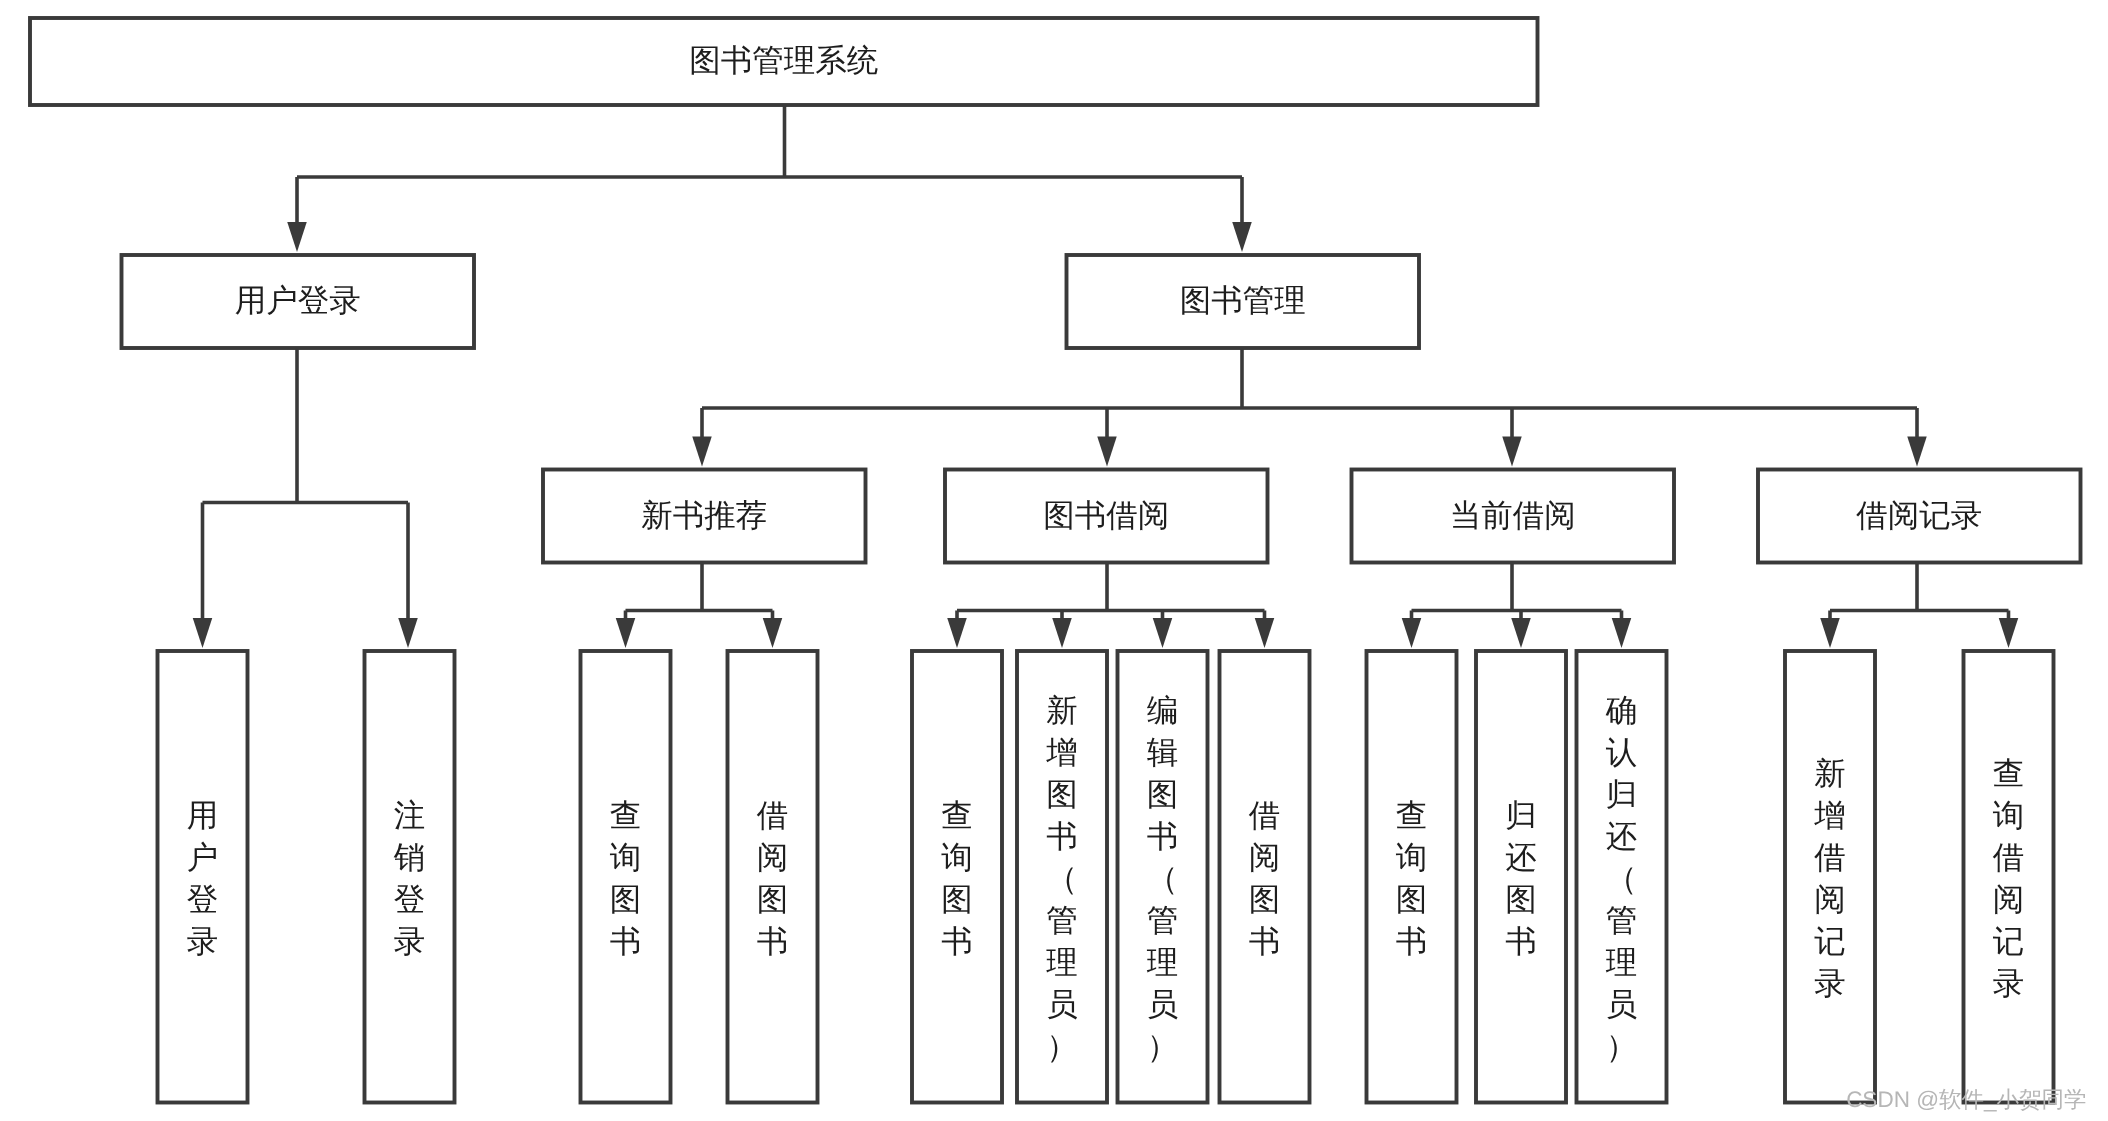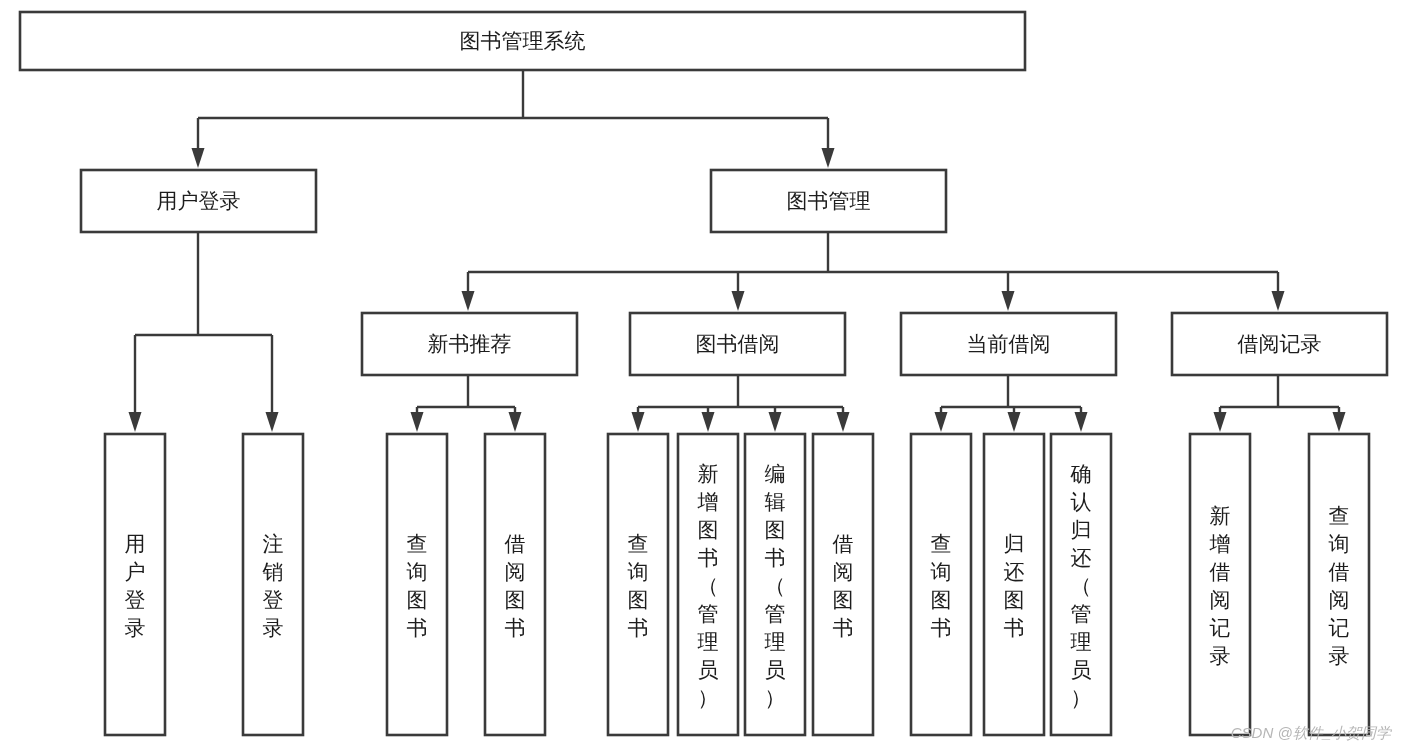--- a/index.html
+++ b/index.html
@@ -58,21 +58,20 @@
   }
   .watermark-text {
     position: absolute;
     right: 14px;
     bottom: 4px;
     font-family: "Liberation Sans", "DejaVu Sans", sans-serif;
     font-size: 15px;
     color: #b6b6b6;
     white-space: nowrap;
     user-select: none;
-    font-style: italic;
   }
 </style>
 </head>
 <body>
 
 <div id="diagram-root">
   <svg id="tree-svg" viewBox="0 0 1405 747" xmlns="http://www.w3.org/2000/svg">
     <g id="connectors-layer">
         <line x1="523" y1="70" x2="523" y2="118" class="connector"></line>
         <line x1="198" y1="118" x2="828" y2="118" class="connector"></line>

